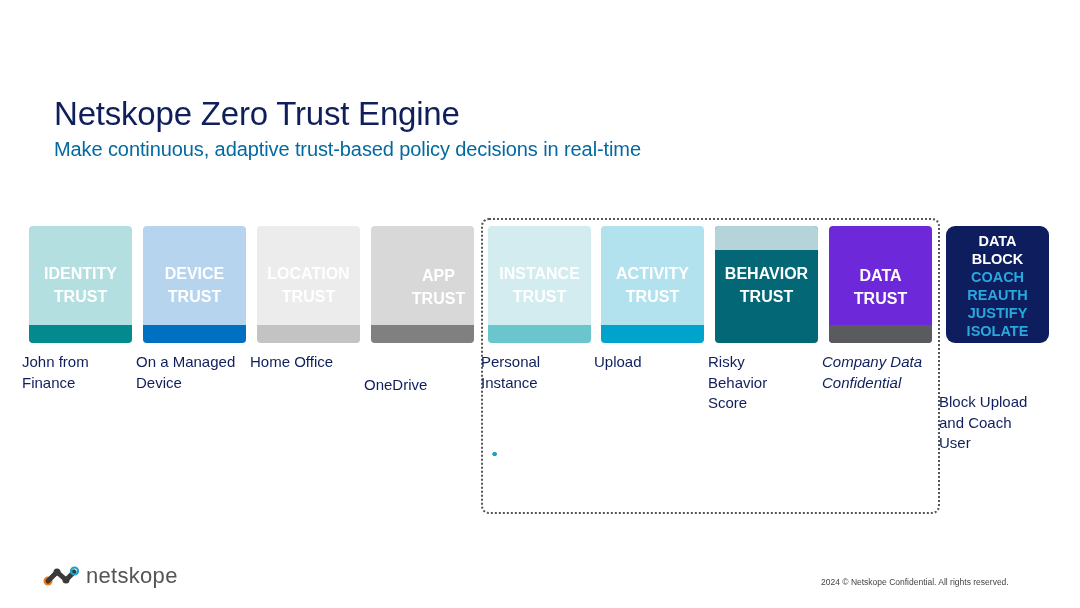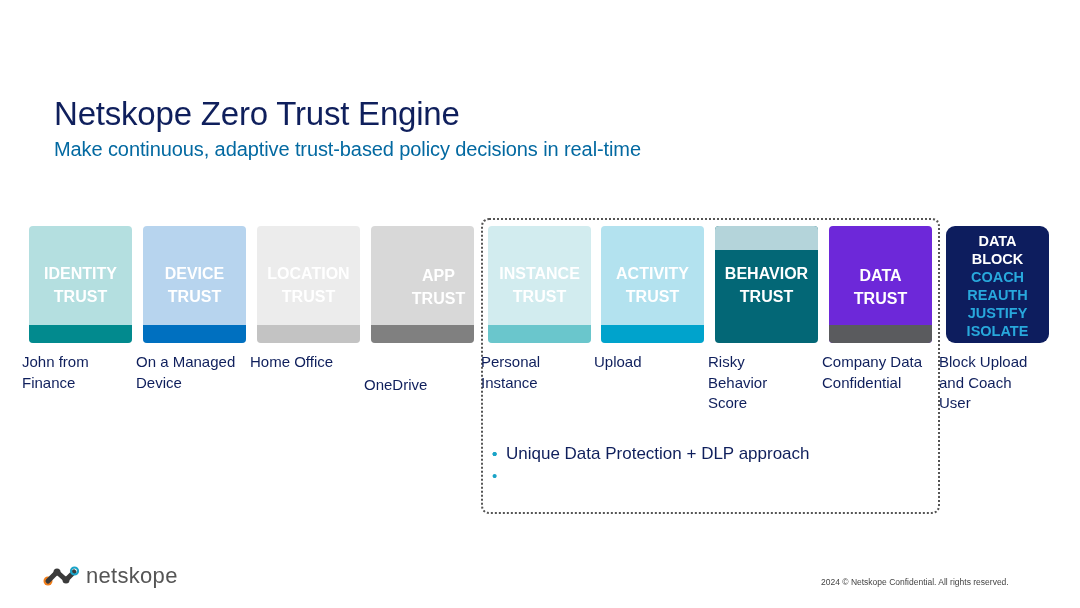--- a/index.html
+++ b/index.html
@@ -78,26 +78,26 @@
   <div class="act" style="color:#28a8dc;">ISOLATE</div>
 </div>
 
 <div class="caption" style="left:22px;"><span>John from</span><br><span>Finance</span></div>
 <div class="caption" style="left:136px;"><span>On a Managed</span><br><span>Device</span></div>
 <div class="caption" style="left:250px;"><span>Home Office</span></div>
 <div class="caption" style="left:364px;margin-top:23px;"><span>OneDrive</span></div>
 <div class="caption" style="left:481px;"><span>Personal</span><br><span>Instance</span></div>
 <div class="caption" style="left:594px;"><span>Upload</span></div>
 <div class="caption" style="left:708px;"><span>Risky</span><br><span>Behavior</span><br><span>Score</span></div>
-<div class="caption" style="left:822px;"><span>Company Data</span><br><span>Confidential</span></div>
-<div class="caption" style="left:939px;"><span>Block Upload</span><br><span>and Coach</span><br><span>User</span></div>
+<div class="caption" style="left:822px;font-style:italic;"><span>Company Data</span><br><span>Confidential</span></div>
+<div class="caption" style="left:939px;margin-top:40px;"><span>Block Upload</span><br><span>and Coach</span><br><span>User</span></div>
 
 <ul class="bullets">
   <li><span class="dot">•</span></li>
-  <li><span class="dot">•</span><span>Unique Data Protection + DLP approach</span></li>
+  <li><span class="dot">•</span></li>
   <li><span class="dot">•</span></li>
 </ul>
 
 <div class="logo">
   <svg width="38" height="22" viewBox="0 0 38 22">
     <circle cx="6" cy="16" r="4.5" fill="#f07d1a"></circle>
     <path d="M6 16 L15 7 L24 15 L32 7" stroke="#3a3a3a" stroke-width="5" fill="none" stroke-linecap="round" stroke-linejoin="round"></path>
     <circle cx="15" cy="7" r="3.5" fill="#3a3a3a"></circle>
     <circle cx="24" cy="15" r="3.5" fill="#3a3a3a"></circle>
     <circle cx="32.5" cy="6" r="3.5" fill="none" stroke="#1aa3c7" stroke-width="2.2"></circle>

